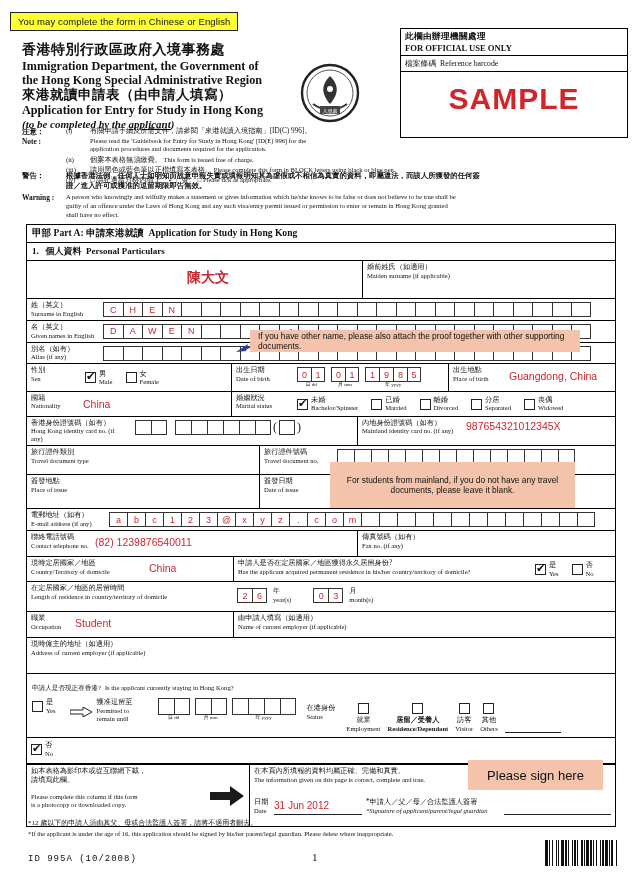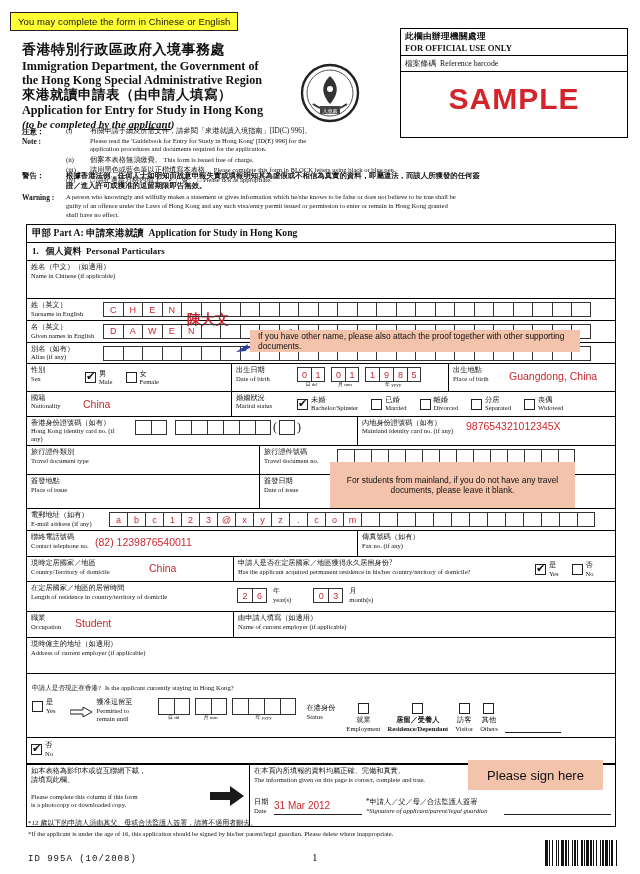--- a/index.html
+++ b/index.html
@@ -63,21 +63,21 @@
   }
   .bandA{ border-bottom:1.2px solid #000; padding:2px 5px; font-size:9.6px; font-weight:bold; }
   .sec1{ border-bottom:1.2px solid #000; padding:2px 5px; font-size:9px; font-weight:bold; }
   .row{ display:flex; border-bottom:1px solid #000; }
   .row:last-child{ border-bottom:none; }
   .cell{ padding:2px 4px; position:relative; }
   .bl{ border-left:1px solid #000; }
   .lbl{ font-size:6.6px; line-height:1.22; }
   .lbl .cn{ font-size:7.2px; }
   .ans{ color:#c8282f; font-family:"Liberation Sans", sans-serif; font-size:10.5px; }
-  .ans-cn{ color:#c8282f; font-size:14px; font-weight:bold; font-family:"DejaVu Sans", sans-serif;margin-top:42px;}
+  .ans-cn{ color:#c8282f; font-size:14px; font-weight:bold; font-family:"DejaVu Sans", sans-serif;}
 
   
   .boxes{ display:flex; }
   .bx{ width:16px; height:15px; border:1px solid #333; border-right:none;
        font-family:"Liberation Sans", sans-serif; font-size:9px; color:#c8282f;
        display:flex; align-items:center; justify-content:center; }
   .bx:last-child{ border-right:1px solid #333; }
 
   
   .cb{ width:11px; height:11px; border:1.2px solid #222; display:inline-block;
@@ -215,25 +215,28 @@
     </div>
 
     <div class="sec1">
       <span>1.</span>&nbsp;&nbsp;
       <span>個人資料</span>
       &nbsp;<span>Personal Particulars</span>
     </div>
 
     <div class="row" style="height:38px;">
       <div class="cell" style="width:335px;">
-        <div class="lbl">
-          <div class="cn">姓名（中文）（如適用）</div>
-          <div>Name in Chinese (if applicable)</div>
-        </div>
         <div class="ans-cn" style="position:absolute; left:160px; top:8px;">陳大文</div>
+      </div>
+      <div class="cell bl" style="flex:1;">
+        <div class="lbl">
+          <div class="cn">婚前姓氏（如適用）</div>
+          <div>Maiden surname (if applicable)</div>
+        </div>
+        <div class="ans"></div>
       </div>
     </div>
 
     <div class="row">
       <div class="cell" style="width:72px;">
         <div class="lbl">
           <div class="cn">姓（英文）</div>
           <div>Surname in English</div>
         </div>
       </div>
@@ -835,21 +838,21 @@
         <div class="lbl">
           <div class="cn">在本頁內所填報的資料均屬正確、完備和真實。</div>
           <div>The information given on this page is correct, complete and true.</div>
         </div>
         <div style="display:flex; align-items:flex-end; margin-top:11px;">
           <div class="lbl" style="width:20px;">
             <div class="cn">日期</div>
             <div>Date</div>
           </div>
           <div style="border-bottom:1px solid #222; width:88px; padding-bottom:1px;">
-            <span class="ans" style="font-size:10px;">31 Mar 2012</span>
+            <span class="ans" style="font-size:10px;">31 Jun 2012</span>
           </div>
           <div class="lbl" style="margin-left:4px; width:138px;">
             <div class="cn">*申請人／父／母／合法監護人簽署</div>
             <div style="font-style:italic;">*Signature of applicant/parent/legal guardian</div>
           </div>
           <div style="border-bottom:1px solid #222; flex:1; height:14px;"></div>
         </div>
       </div>
     </div>
 

